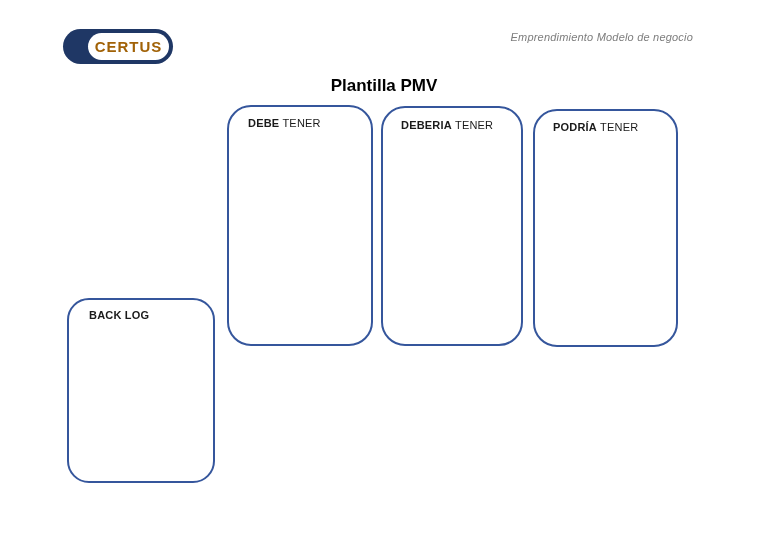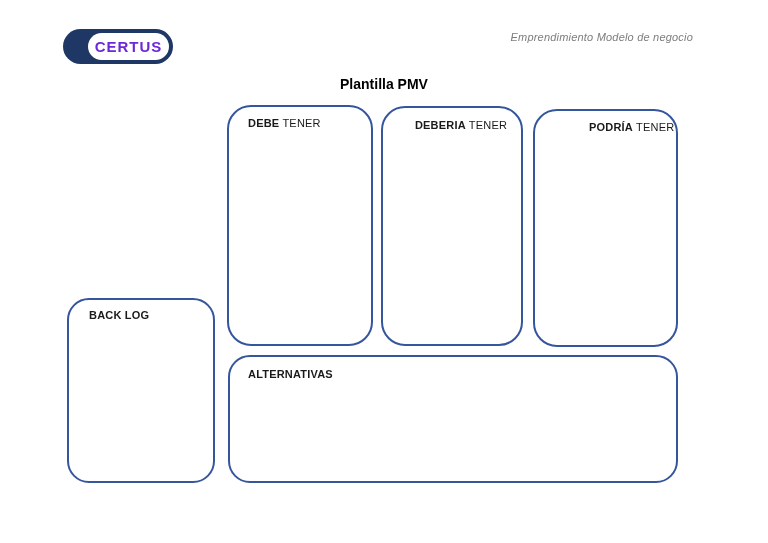--- a/index.html
+++ b/index.html
@@ -27,21 +27,21 @@
   .logo-inner {
     position: absolute;
     top: 4px; right: 4px; bottom: 4px; left: 25px;
     background: #ffffff;
     border-radius: 14px;
     display: flex;
     align-items: center;
     justify-content: center;
   }
   .logo-text {
-    color: #6d28d9;
+    color: #a16207;
     font-weight: bold;
     font-size: 15px;
     letter-spacing: 1px;
     line-height: 1;
   }
 
   
   .course-label {
     position: absolute;
     top: 31px; right: 75px;
@@ -50,21 +50,21 @@
     color: #7d7d7d;
     letter-spacing: 0.2px;
   }
 
   
   .page-title {
     position: absolute;
     top: 76px; left: 0;
     width: 100%;
     text-align: center;
-    font-size: 14px;
+    font-size: 17px;
     font-weight: bold;
     color: #000000;
   }
 
   
   .tbox {
     position: absolute;
     border: 2px solid #35569c;
     border-radius: 22px;
     background: #ffffff;
@@ -77,23 +77,23 @@
   }
   .tbox-label .rest { font-weight: normal; color: #1a1a1a; }
 
   .box-para-quien   { left: 67px;  top: 111px; width: 153px; height: 178px; }
   .box-para-quien .tbox-label   { margin: 12px 0 0 17px; }
 
   .box-debe         { left: 227px; top: 105px; width: 146px; height: 241px; border-radius: 24px; }
   .box-debe .tbox-label         { margin: 10px 0 0 19px; }
 
   .box-deberia      { left: 381px; top: 106px; width: 142px; height: 240px; border-radius: 24px; }
-  .box-deberia .tbox-label      { margin: 11px 0 0 18px; text-align: center; }
+  .box-deberia .tbox-label      { margin: 11px 0 0 18px; }
 
-  .box-podria       { left: 533px; top: 109px; width: 145px; height: 238px; border-radius: 24px; padding-left: 36px; }
+  .box-podria       { left: 533px; top: 109px; width: 145px; height: 238px; border-radius: 24px; }
   .box-podria .tbox-label       { margin: 10px 0 0 18px; }
 
   .box-backlog      { left: 67px;  top: 298px; width: 148px; height: 185px; }
   .box-backlog .tbox-label      { margin: 9px 0 0 20px; }
 
   .box-alternativas { left: 228px; top: 355px; width: 450px; height: 128px; }
   .box-alternativas .tbox-label { margin: 11px 0 0 18px; }
 </style>
 </head>
 <body>
@@ -120,17 +120,14 @@
   </div>
 
   <div class="tbox box-podria">
     <div class="tbox-label"><span>PODRÍA</span><span class="rest"> TENER</span></div>
   </div>
 
   <div class="tbox box-backlog">
     <div class="tbox-label">BACK LOG</div>
   </div>
 
-  <div class="tbox box-alternativas">
-    <div class="tbox-label">ALTERNATIVAS</div>
-  </div>
 
 </div>
 
 </body></html>

